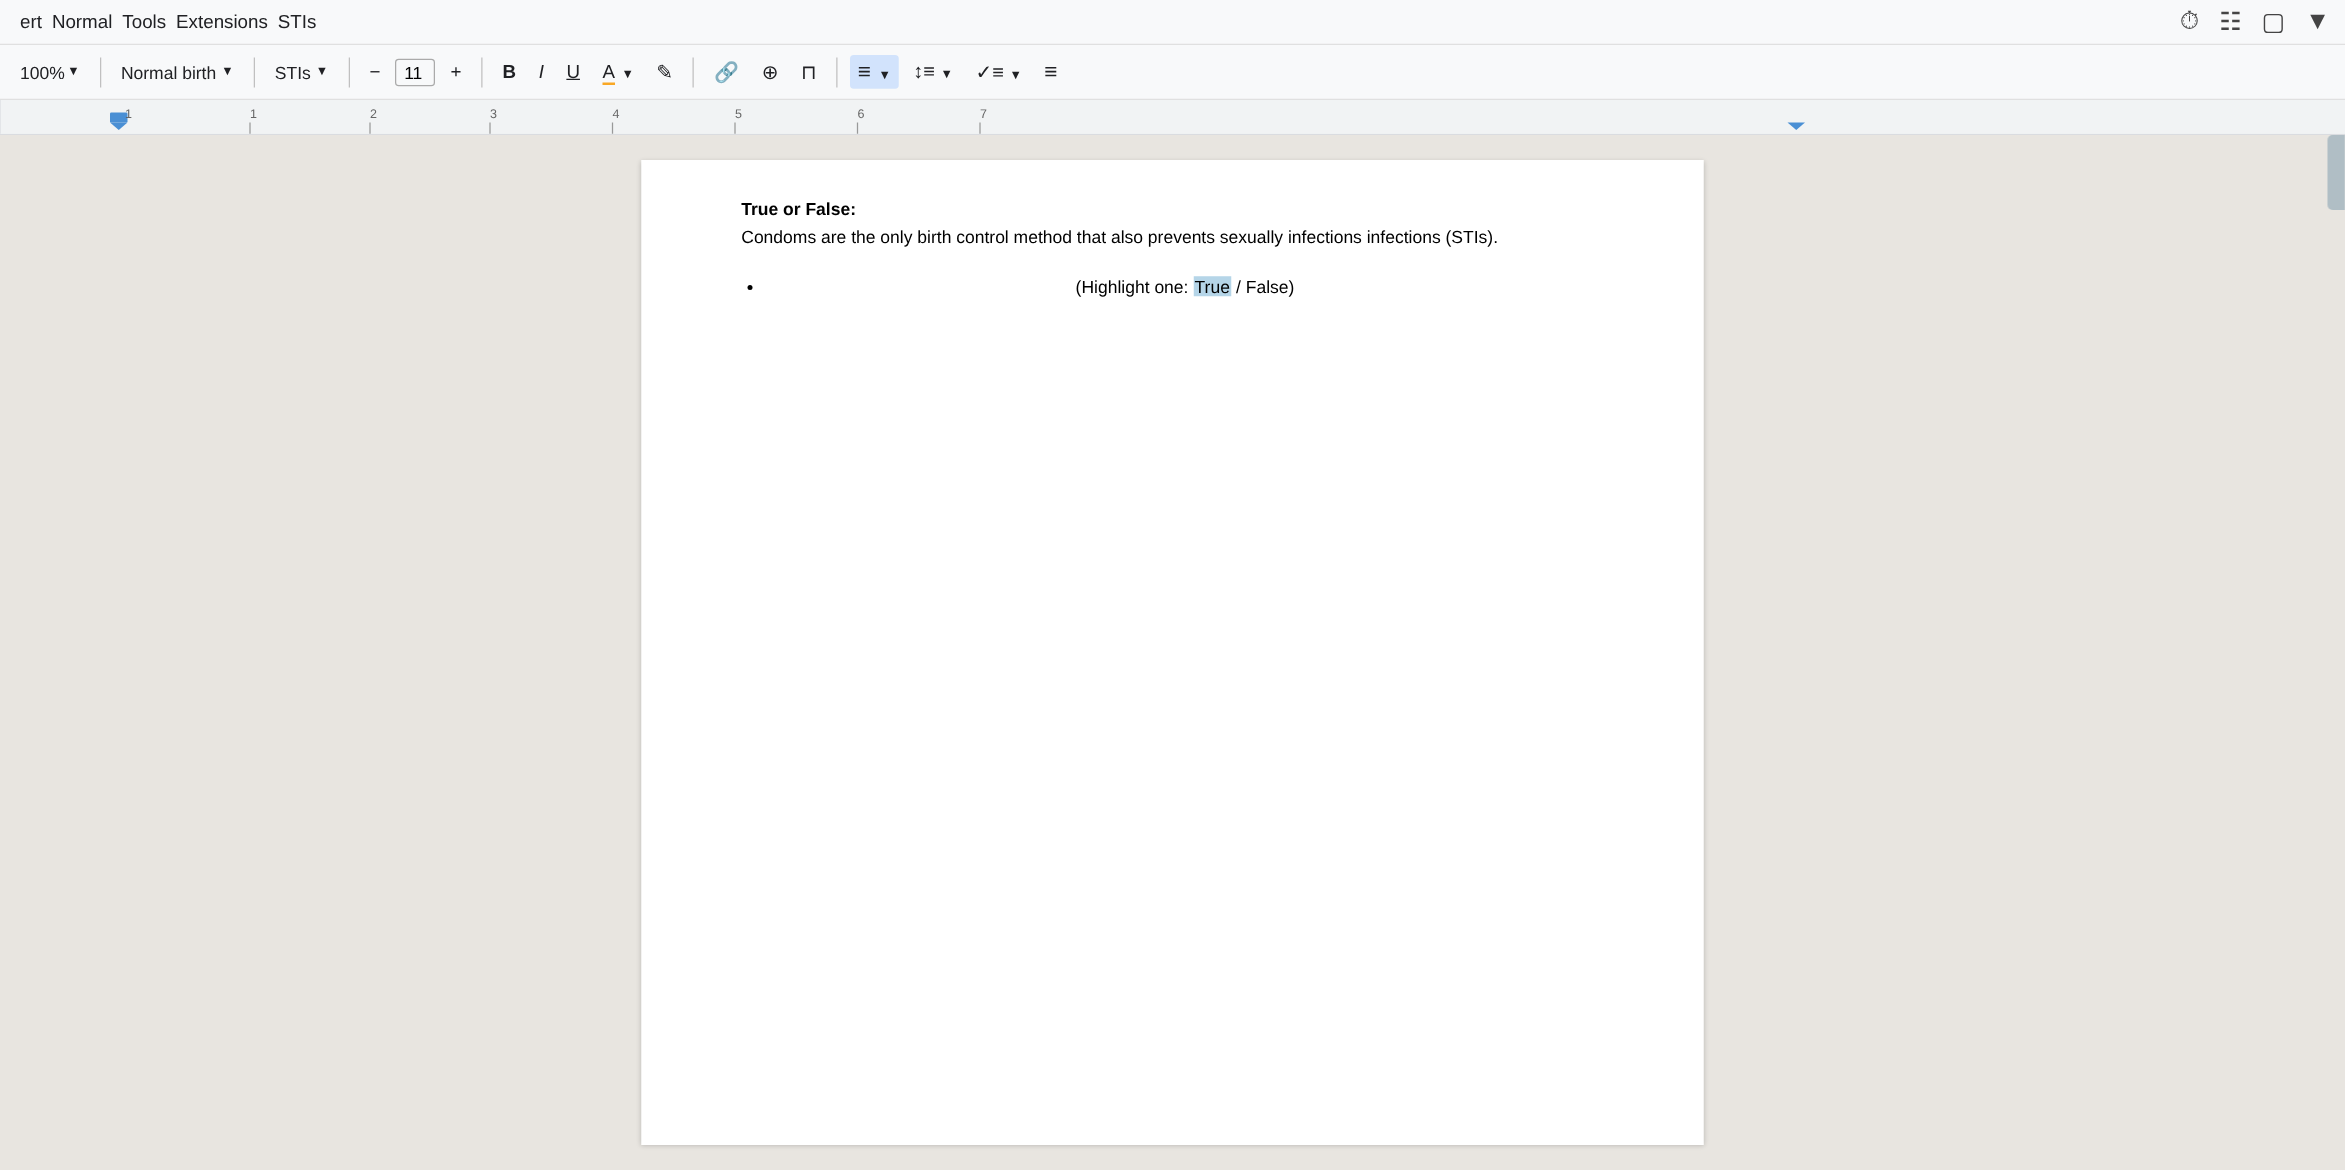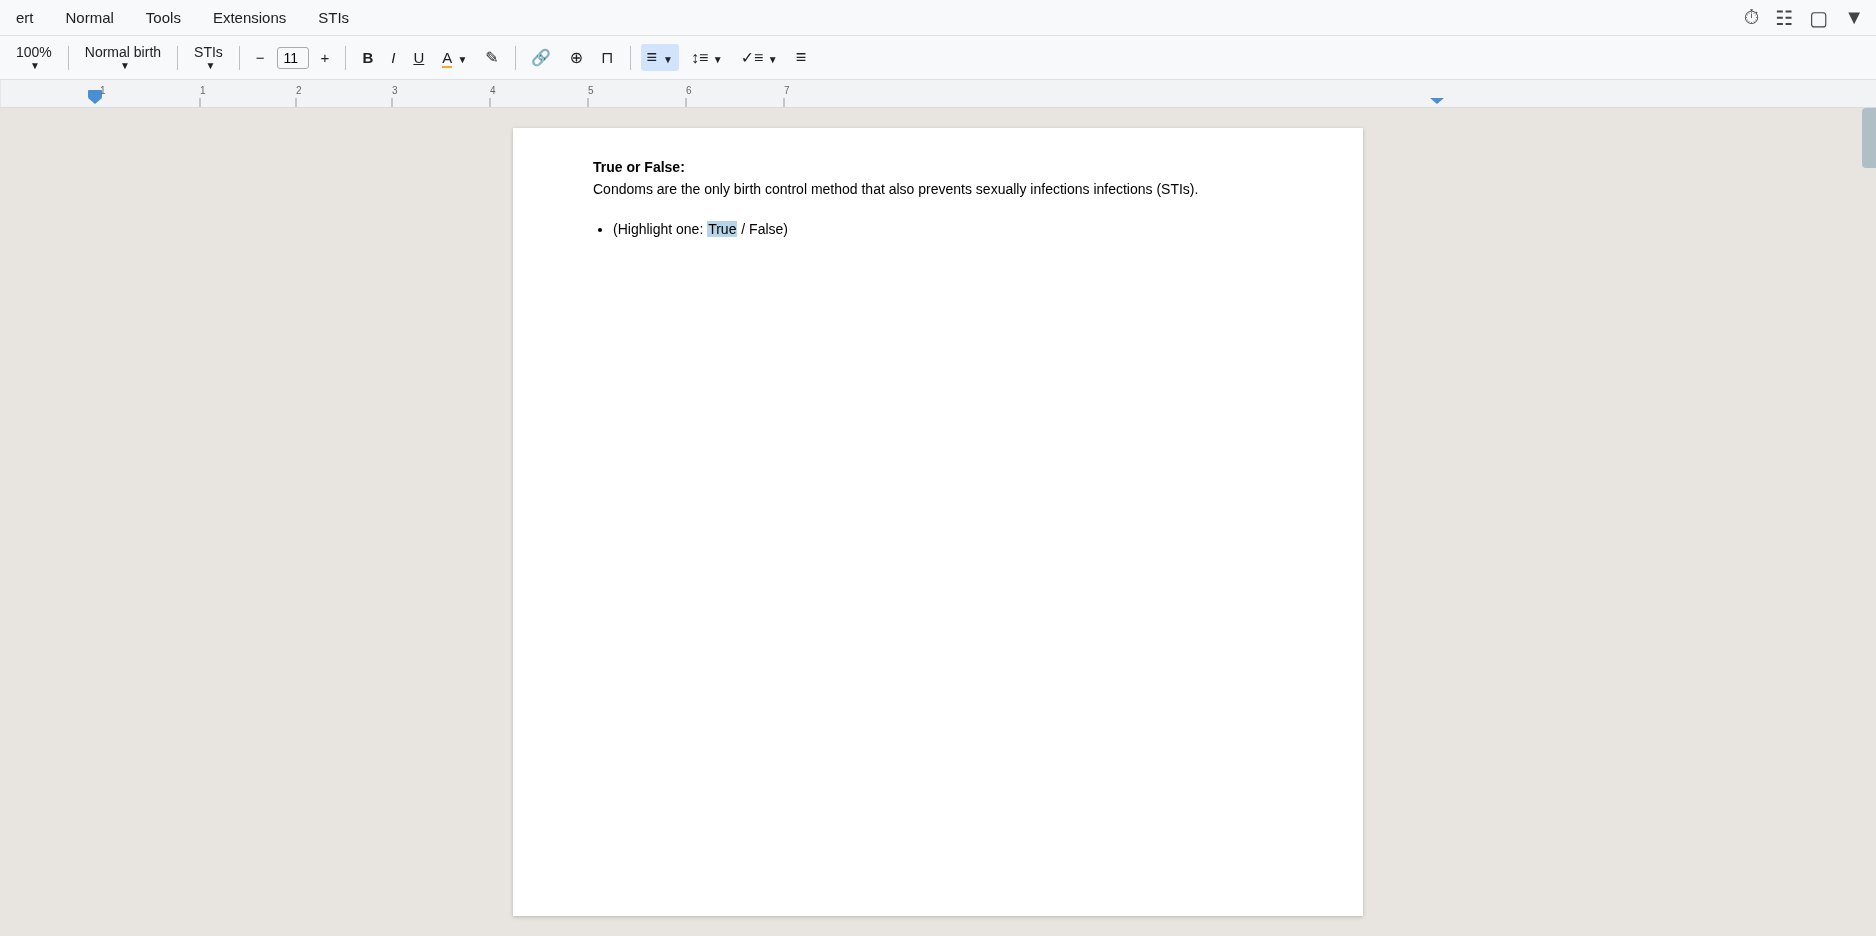--- a/index.html
+++ b/index.html
@@ -12,21 +12,20 @@
     }
 
     
     .menu-bar {
       display: flex;
       align-items: center;
       background: #f8f9fa;
       padding: 4px 12px;
       height: 36px;
       border-bottom: 1px solid #e0e0e0;
-      gap: 24px;
     }
     .menu-item {
       font-size: 15px;
       color: #202124;
       cursor: pointer;
       padding: 2px 4px;
     }
 
     .top-right-icons {
       margin-left: auto;
@@ -52,21 +51,20 @@
     }
     .toolbar-item {
       display: flex;
       align-items: center;
       font-size: 14px;
       color: #202124;
       cursor: pointer;
       padding: 3px 6px;
       border-radius: 3px;
       white-space: nowrap;
-      flex-direction: column;
     }
     .toolbar-divider {
       width: 1px;
       height: 24px;
       background: #c0c0c0;
       margin: 0 4px;
     }
     .font-size-box {
       border: 1px solid #aaa;
       border-radius: 3px;
@@ -139,20 +137,21 @@
     }
 
     .doc-bold {
       font-weight: bold;
     }
 
     .bullet-list {
       margin-left: 20px;
       margin-top: 16px;
       list-style-type: disc;
+      text-align: center;
     }
     .bullet-list li {
       font-size: 14px;
       line-height: 1.8;
     }
 
     .highlight-true {
       background-color: #b5d5e8;
       padding: 0 1px;
     }

